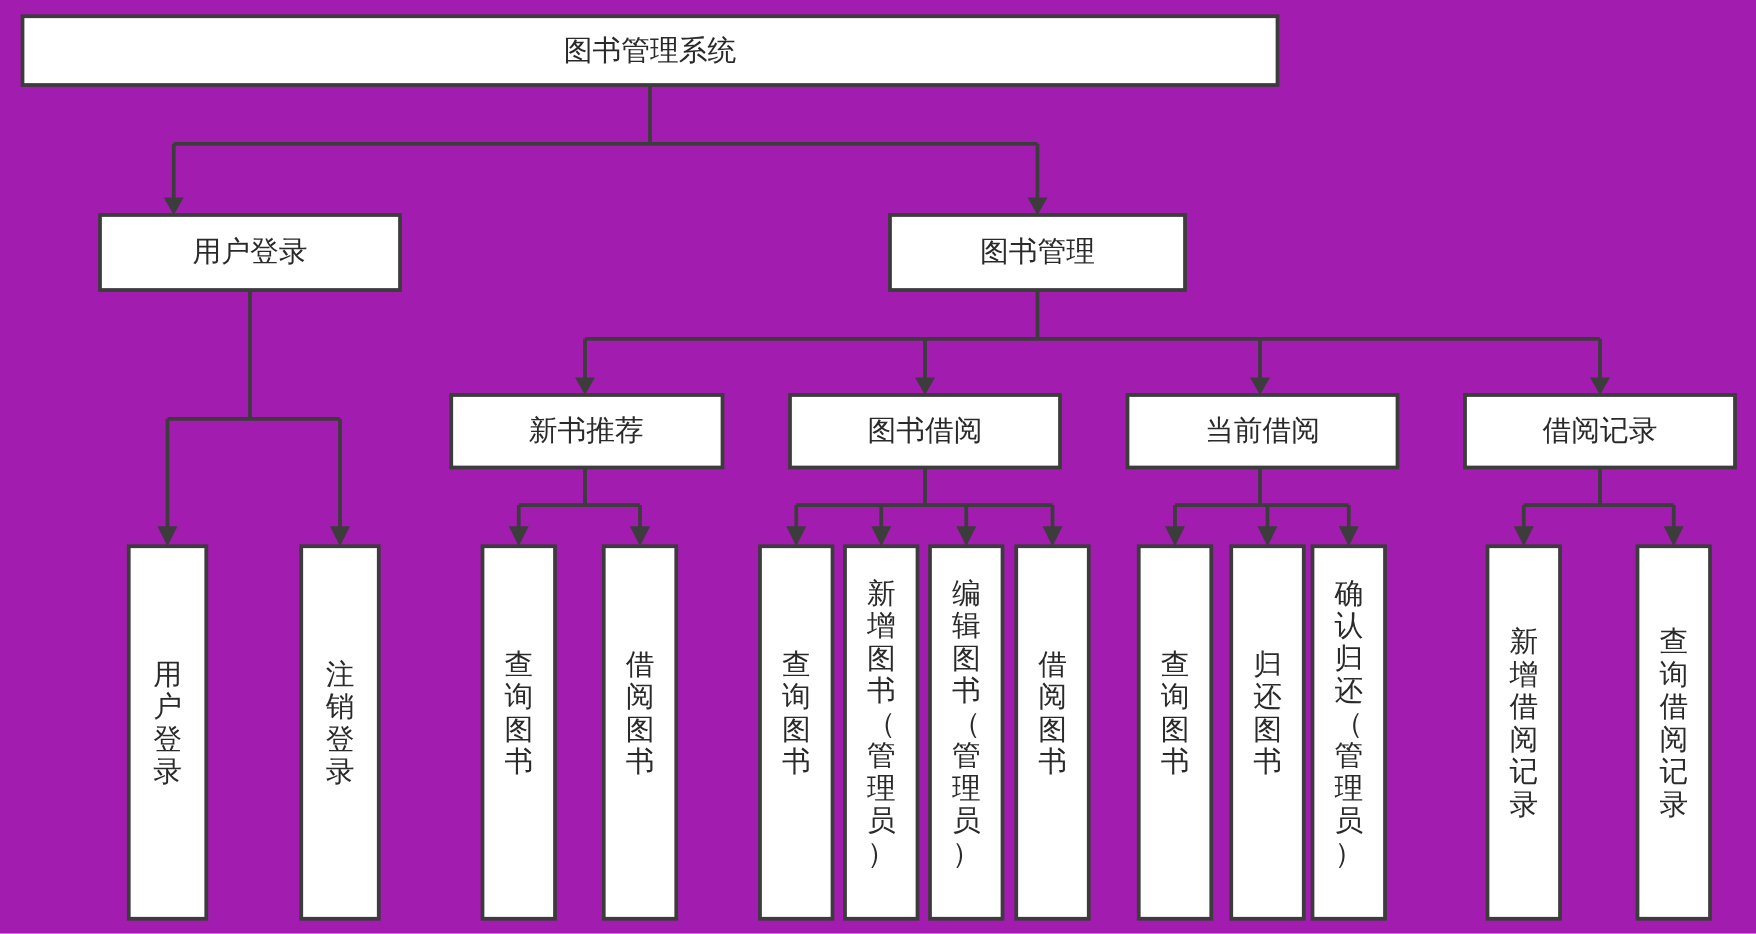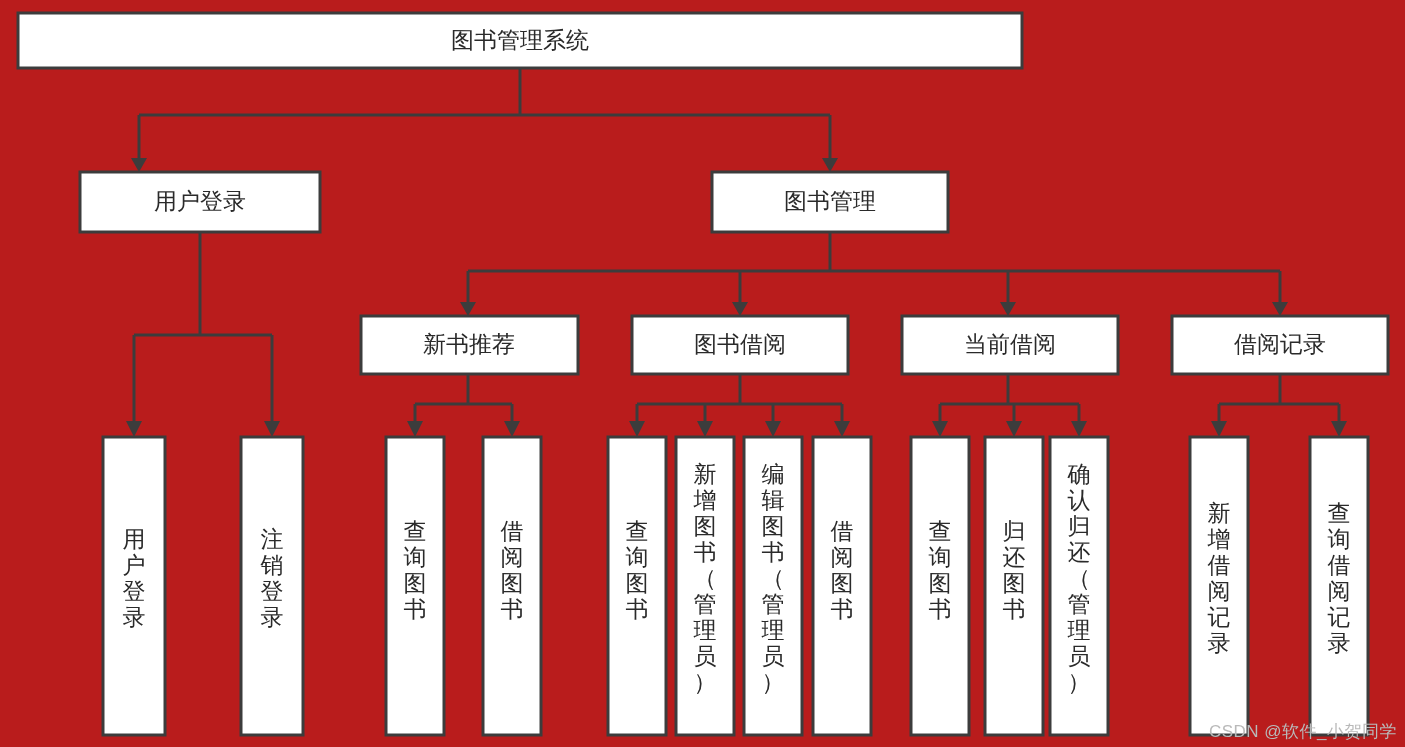--- a/index.html
+++ b/index.html
@@ -10,21 +10,21 @@
   body {
     width: 1405px;
     height: 747px;
     font-family: "Liberation Sans", "DejaVu Sans", sans-serif;
     overflow: hidden;
   }
   #diagram-root {
     position: relative;
     width: 1405px;
     height: 747px;
-    background: #b91c1c;
+    background: #a21caf;
   }
   svg.diagram-canvas {
     position: absolute;
     left: 0;
     top: 0;
     width: 1405px;
     height: 747px;
   }
   .node-box {
     fill: #ffffff;
@@ -218,14 +218,13 @@
       <rect class="node-box" x="1190" y="437" width="58" height="298"></rect>
       <text class="node-label-v"><tspan x="1219" y="521">新</tspan><tspan x="1219" y="547">增</tspan><tspan x="1219" y="573">借</tspan><tspan x="1219" y="599">阅</tspan><tspan x="1219" y="625">记</tspan><tspan x="1219" y="651">录</tspan></text>
     </g>
     <g>
       <rect class="node-box" x="1310" y="437" width="58" height="298"></rect>
       <text class="node-label-v"><tspan x="1339" y="521">查</tspan><tspan x="1339" y="547">询</tspan><tspan x="1339" y="573">借</tspan><tspan x="1339" y="599">阅</tspan><tspan x="1339" y="625">记</tspan><tspan x="1339" y="651">录</tspan></text>
     </g>
 
   </svg>
 
-  <div class="watermark-text">CSDN @软件_小贺同学</div>
 </div>
 
 </body></html>

